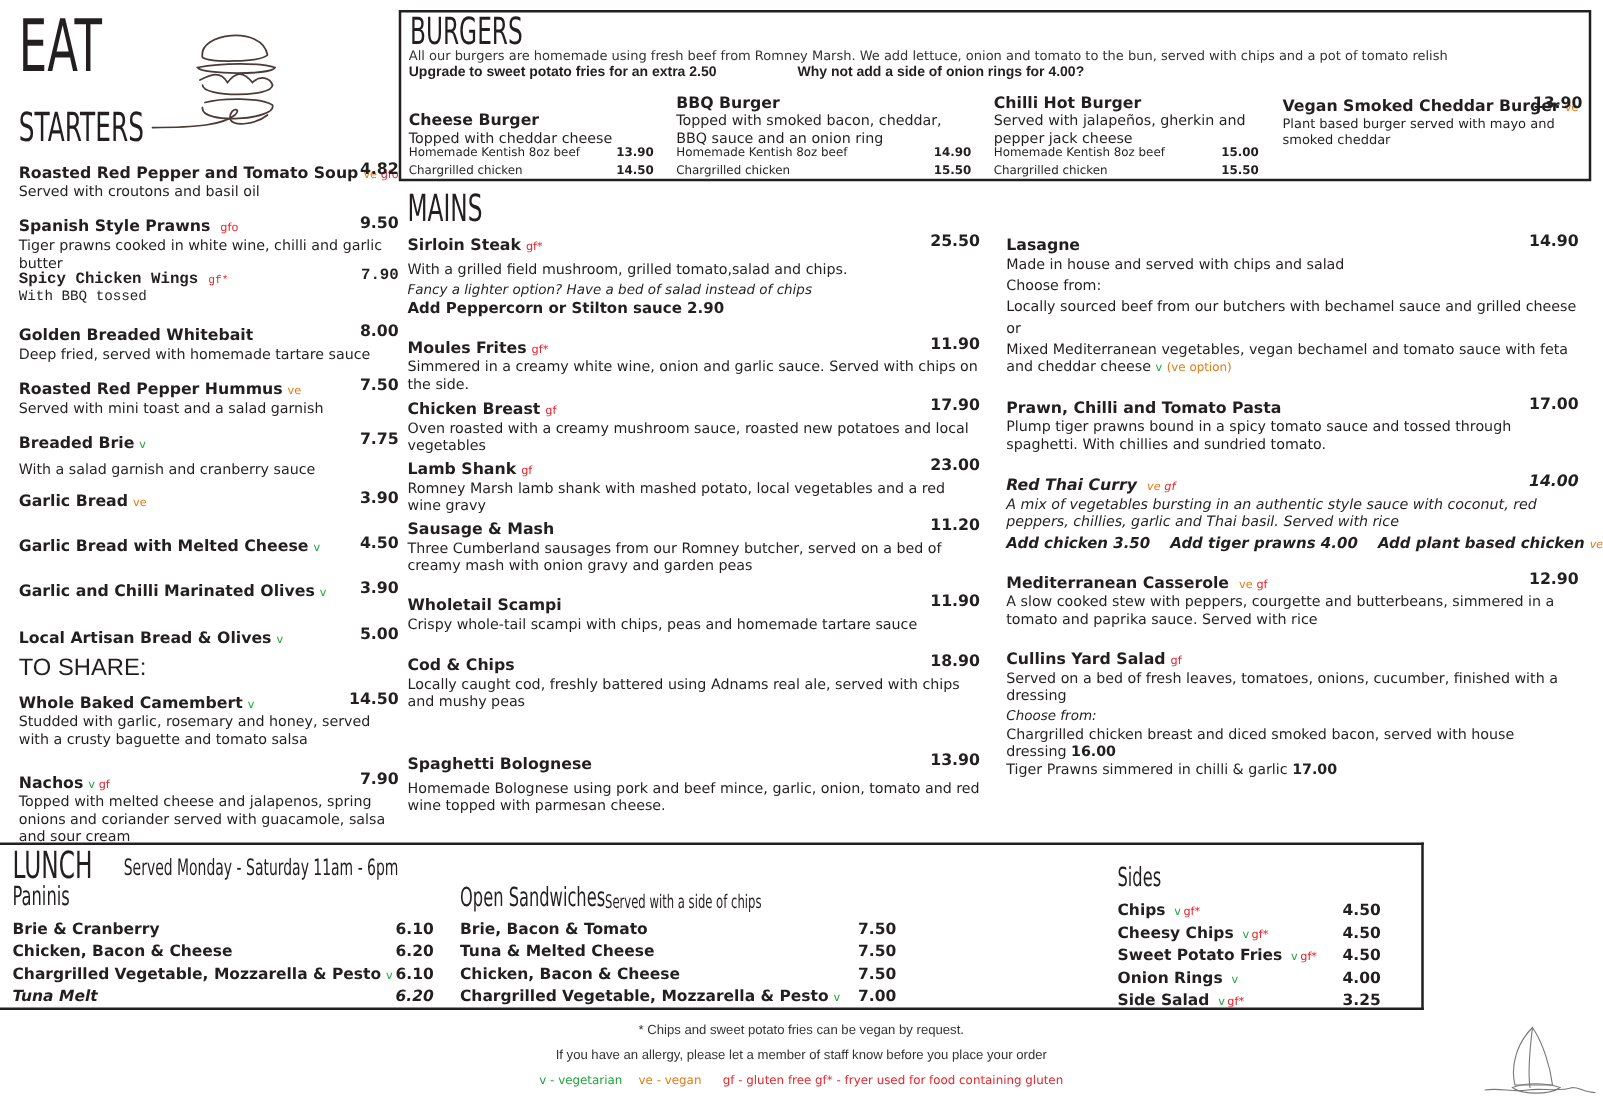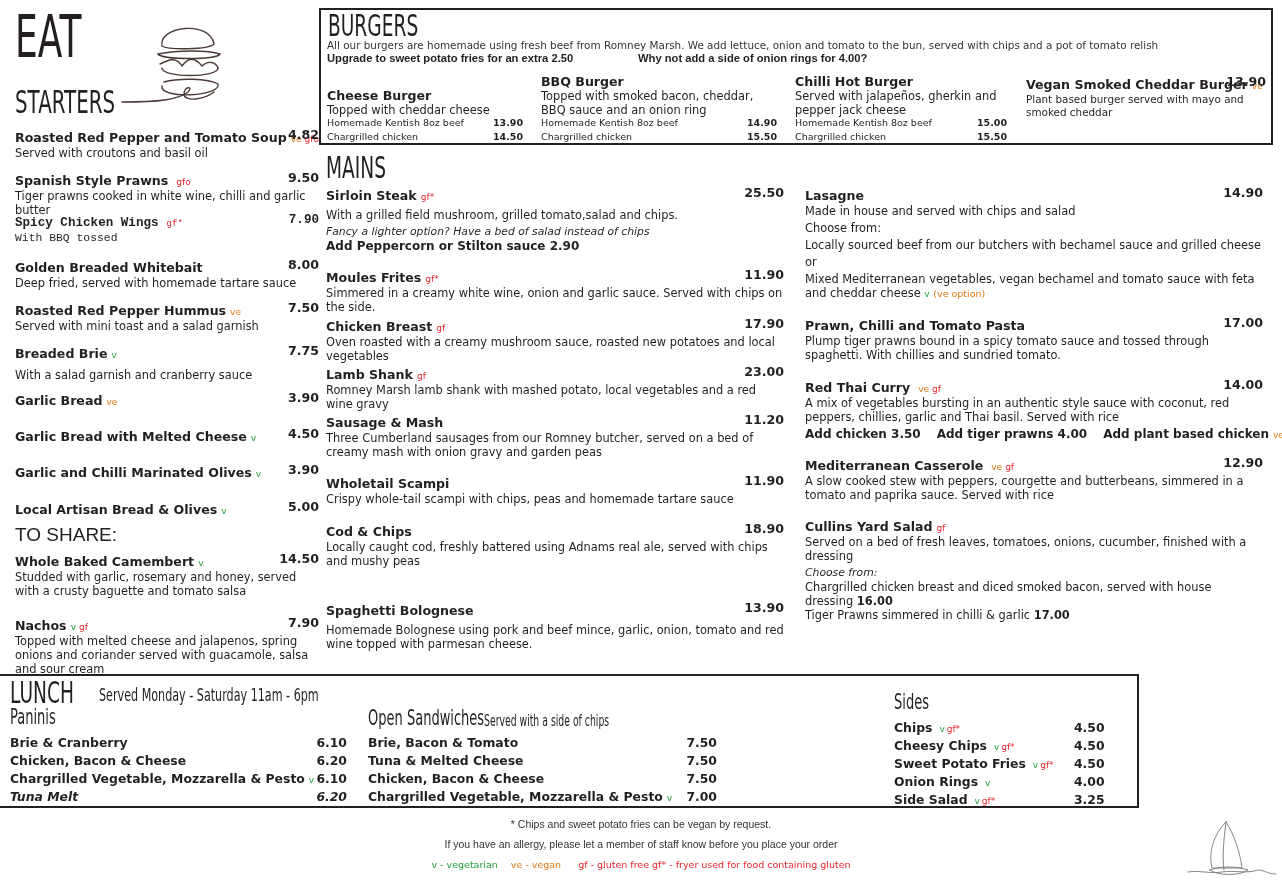--- a/index.html
+++ b/index.html
@@ -186,21 +186,21 @@
     <div class="idesc" style="margin-top:3px">Choose from:</div>
     <div class="idesc" style="margin-top:3px">Locally sourced beef from our butchers with bechamel sauce and grilled cheese</div>
     <div class="idesc" style="margin-top:3px">or</div>
     <div class="idesc" style="margin-top:3px"><span>Mixed Mediterranean vegetables, vegan bechamel and tomato sauce with feta and cheddar cheese</span> <span class="v" style="font-size:9px">v</span> <span class="ve" style="font-size:9.5px">(ve option)</span></div>
   </div>
   <div class="row" style="top:130px; width:458px;">
     <span class="iname">Prawn, Chilli and Tomato Pasta</span>
     <span class="price">17.00</span>
     <div class="idesc">Plump tiger prawns bound in a spicy tomato sauce and tossed through spaghetti. With chillies and sundried tomato.</div>
   </div>
-  <div class="row" style="top:192px; width:458px;">
+  <div class="row" style="top:192px; width:458px;font-style:italic;">
     <span class="iname">Red Thai Curry</span><span class="tag ve" style="margin-left:8px">ve</span><span class="tag gf" style="margin-left:3px">gf</span>
     <span class="price">14.00</span>
     <div class="idesc">A mix of vegetables bursting in an authentic style sauce with coconut, red peppers, chillies, garlic and Thai basil. Served with rice</div>
     <div class="iname" style="margin-top:3px; font-size:12px;"><span>Add chicken  3.50</span><span style="margin-left:16px">Add tiger prawns 4.00</span><span style="margin-left:16px">Add plant based chicken</span><span class="tag ve">ve</span> </div>
   </div>
   <div class="row" style="top:270px; width:458px;">
     <span class="iname">Mediterranean Casserole</span><span class="tag ve" style="margin-left:8px">ve</span><span class="tag gf" style="margin-left:3px">gf</span>
     <span class="price">12.90</span>
     <div class="idesc">A slow cooked stew with peppers, courgette and butterbeans, simmered in a tomato and paprika sauce. Served with rice</div>
   </div>

